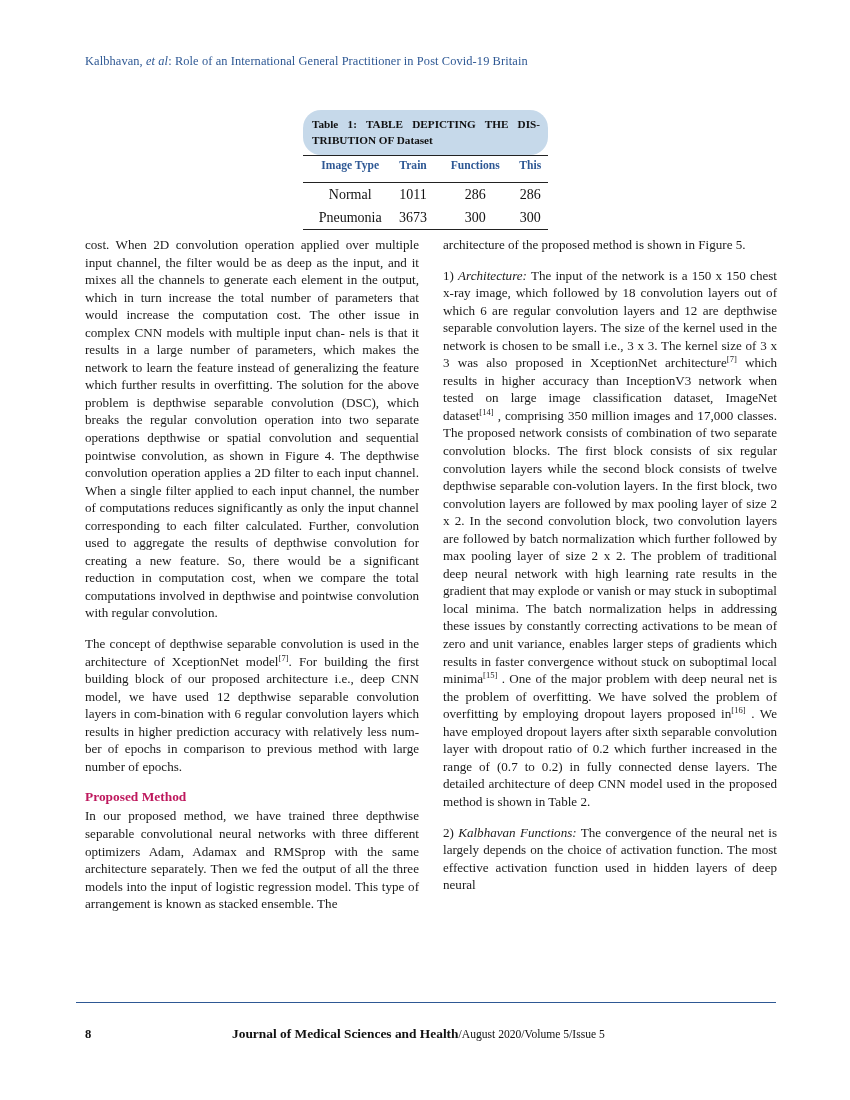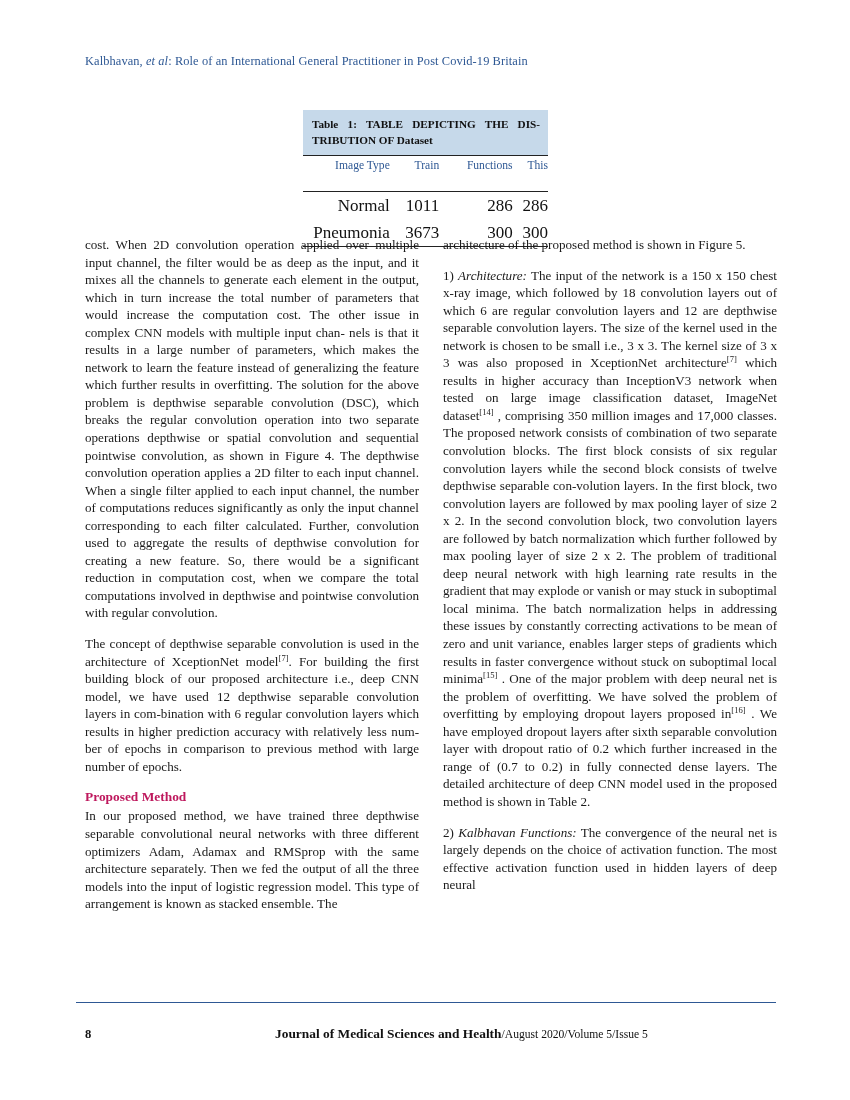--- a/index.html
+++ b/index.html
@@ -57,43 +57,44 @@
     background: #c6d9ea;
     color: #111111;
     font-weight: bold;
     font-size: 11.2px;
     line-height: 15.6px;
     text-align: justify;
     text-align-last: left;
     padding: 7px 8px 7px 9px;
     box-sizing: border-box;
     width: 245px;
+    border-radius: 18px;
   }
   table.data-table caption .cap-line {
     display: block;
     text-align: justify;
     text-align-last: left;
   }
   table.data-table caption .cap-line.l1 {
     text-align-last: justify;
   }
   table.data-table thead th {
     color: #2e5894;
-    font-weight: normal;
+    font-weight: bold;
     font-size: 11.6px;
-    text-align: right;
-    padding: 3px 0 19px 0;
+    text-align: center;
+    padding: 3px 0 10px 0;
     border-top: 1.4px solid #222;
     border-bottom: 1.2px solid #222;
     white-space: nowrap;
   }
   table.data-table tbody td {
-    font-size: 17px;
+    font-size: 14px;
     color: #111111;
-    text-align: right;
+    text-align: center;
     padding: 3.5px 0 3.5px 0;
     white-space: nowrap;
   }
   table.data-table tbody tr:last-child td {
     border-bottom: 1.4px solid #222;
   }
   .col-type  { width: 78px; padding-left: 9px !important; }
   .col-train { width: 52px; }
   .col-val   { width: 78px; }
   .col-test  { width: 37px; }
@@ -159,21 +160,20 @@
     left: 0;
     top: 0;
     font-weight: bold;
     font-size: 12.6px;
   }
   .footer .journal-line {
     position: absolute;
     left: 147px;
     top: 0;
     white-space: nowrap;
-    margin-left: 43px;
   }
   .footer .journal-name {
     font-weight: bold;
     font-size: 13.4px;
   }
   .footer .issue-info {
     font-size: 11.6px;
   }
 </style>
 </head>

